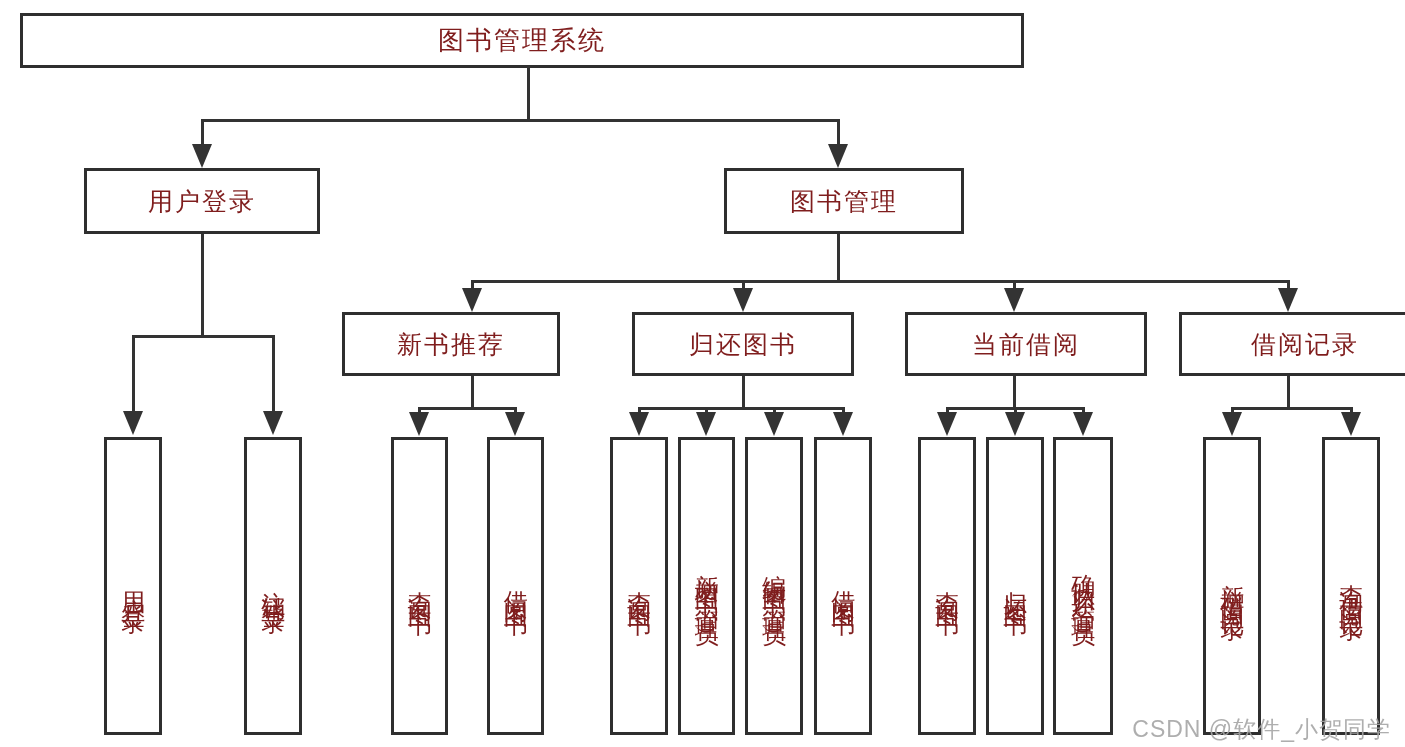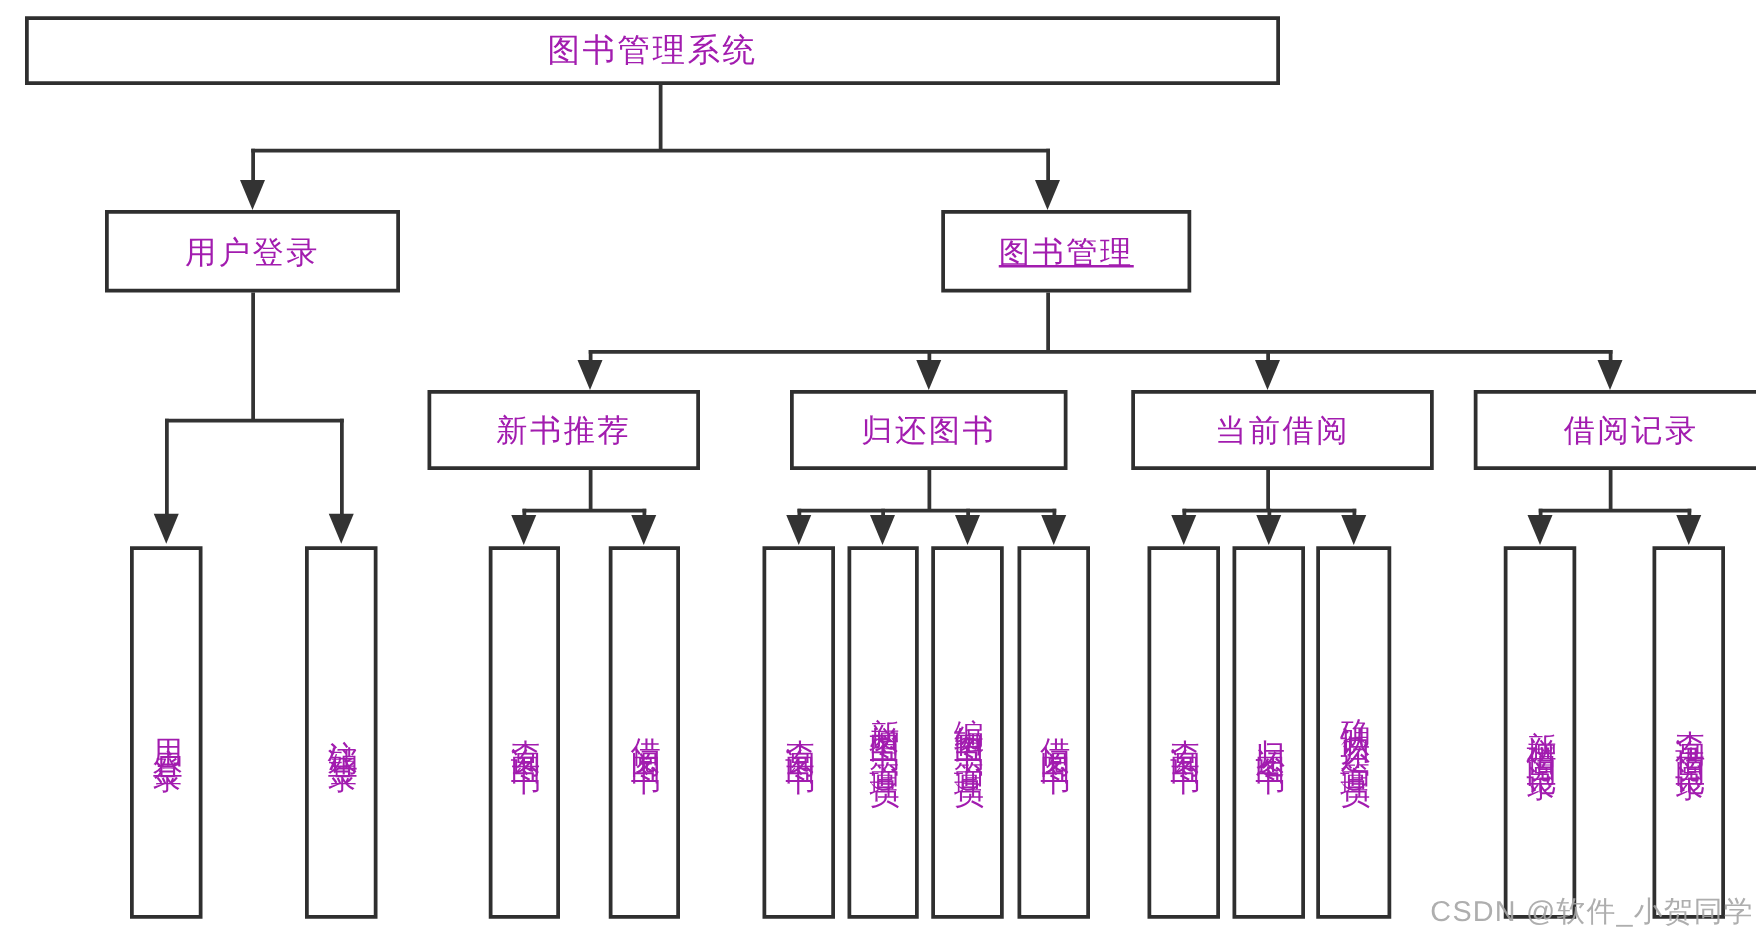--- a/index.html
+++ b/index.html
@@ -16,21 +16,21 @@
     overflow: hidden;
   }
   .node {
     position: absolute;
     box-sizing: border-box;
     border: 3px solid #2f2f2f;
     background: #ffffff;
     display: flex;
     align-items: center;
     justify-content: center;
-    color: #a21caf;
+    color: #7f1d1d;
   }
   .h-label {
     font-size: 25px;
     letter-spacing: 2px;
     white-space: nowrap;
   }
   .root .h-label { font-size: 26px; }
   .leaf-label {
     writing-mode: vertical-rl;
     text-orientation: mixed;
@@ -46,21 +46,21 @@
   .arrowhead {
     position: absolute;
     width: 0;
     height: 0;
     border-left: 10px solid transparent;
     border-right: 10px solid transparent;
     border-top: 24px solid #333333;
   }
   .watermark {
     position: absolute;
-    right: 2px;
+    right: 14px;
     bottom: 2px;
     font-size: 23px;
     letter-spacing: 1px;
     color: rgba(165, 165, 165, 0.9);
     z-index: 10;
     white-space: nowrap;
     margin-left: 24px;
   }
 </style>
 </head>
@@ -68,21 +68,21 @@
 
 <div id="canvas">
 
   <div class="node root" style="left:20px; top:13px; width:1004px; height:55px;">
     <span class="h-label">图书管理系统</span>
   </div>
 
   <div class="node" style="left:84px; top:168px; width:236px; height:66px;">
     <span class="h-label">用户登录</span>
   </div>
-  <div class="node" style="left:753px; top:168px; width:200px; height:66px;text-decoration:underline;">
+  <div class="node" style="left:724px; top:168px; width:240px; height:66px;">
     <span class="h-label">图书管理</span>
   </div>
 
   <div class="node" style="left:342px; top:312px; width:218px; height:64px;">
     <span class="h-label">新书推荐</span>
   </div>
   <div class="node" style="left:632px; top:312px; width:222px; height:64px;">
     <span class="h-label">归还图书</span>
   </div>
   <div class="node" style="left:905px; top:312px; width:242px; height:64px;">

